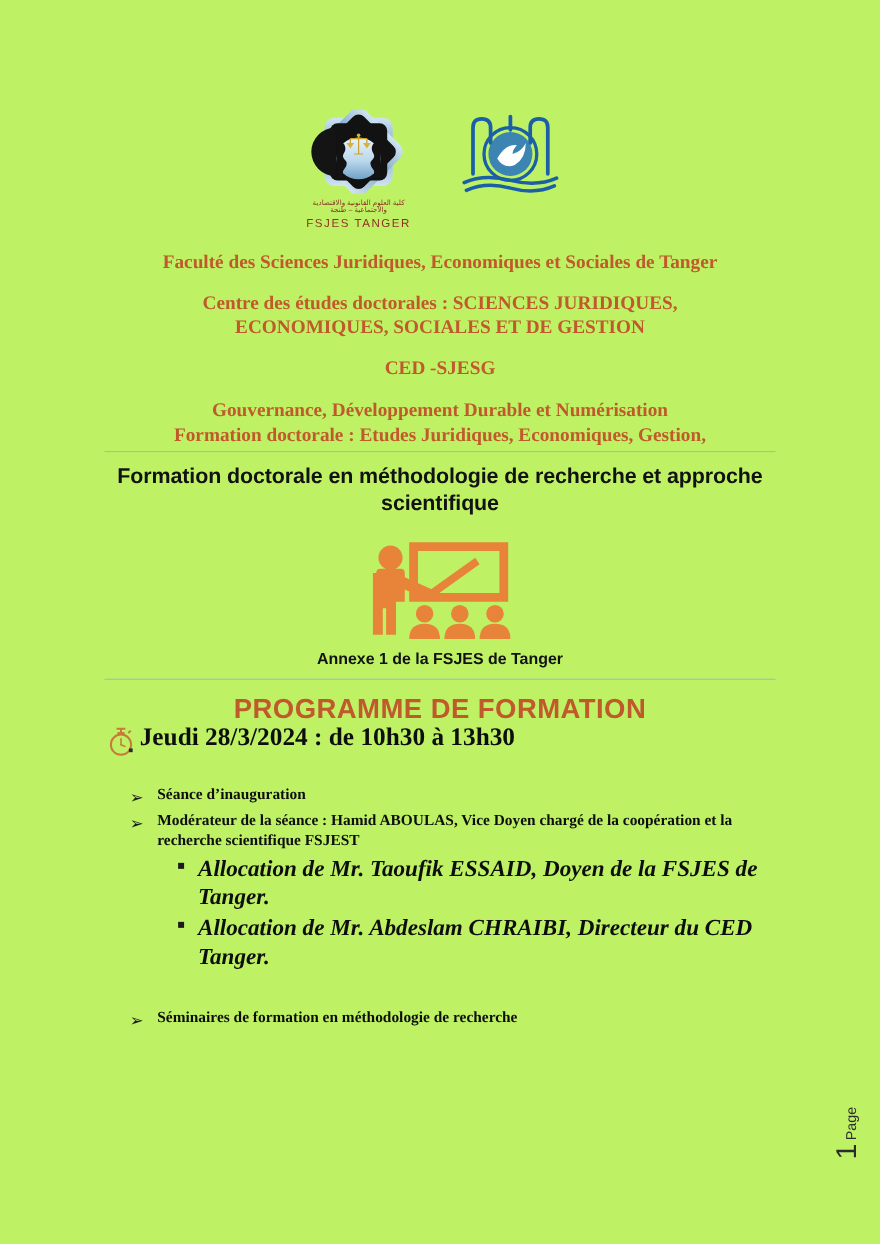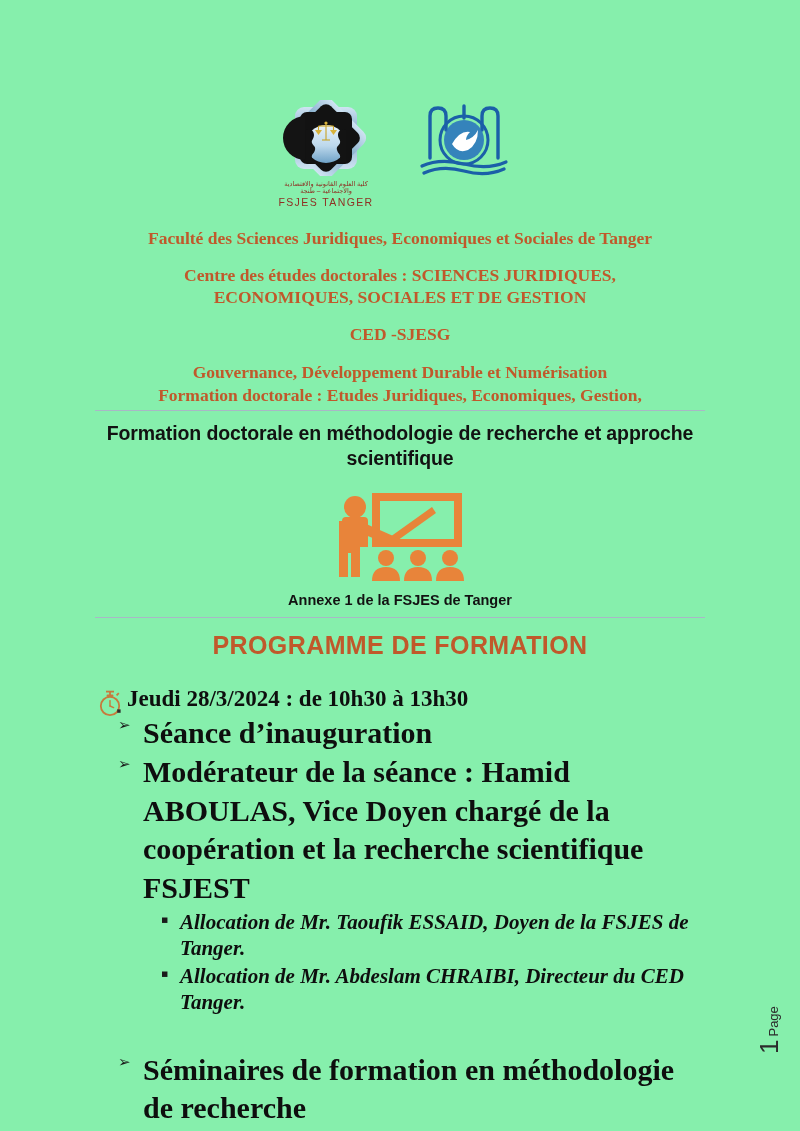--- a/index.html
+++ b/index.html
@@ -14,21 +14,21 @@
     font-family: "Liberation Serif", serif;
     color: #000000;
     overflow: hidden;
   }
 
   .page {
     position: absolute;
     inset: 0;
     width: 800px;
     height: 1131px;
-    background: #86efac;
+    background: #bef264;
   }
 
   
   .logo-band {
     position: absolute;
     top: 100px;
     left: 0;
     width: 800px;
     height: 125px;
     display: flex;
@@ -162,21 +162,21 @@
     font-weight: bold;
     font-size: 25px;
     color: #c0592b;
     letter-spacing: .4px;
   }
 
   
   .date-line {
     position: absolute;
     left: 97px;
-    top: 686px;
+    top: 657px;
     display: flex;
     align-items: flex-start;
     gap: 4px;
   }
   .stopwatch-icon {
     width: 26px;
     height: 30px;
     flex: 0 0 26px;
     position: relative;
     top: 2px;
@@ -207,21 +207,21 @@
     flex: 0 0 17px;
     font-family: "DejaVu Sans", sans-serif;
     font-size: 15px;
     line-height: 1.52;
     color: #1a1a1a;
     text-align: left;
   }
   .lvl1 .txt {
     font-family: "Liberation Serif", serif;
     font-weight: bold;
-    font-size: 30px;
+    font-size: 14px;
     line-height: 1.28;
     color: #0e0e0e;
     max-width: 560px;
   }
   .sublist {
     margin-left: 43px;
     margin-top: 2px;
   }
   .lvl2 {
     display: flex;

